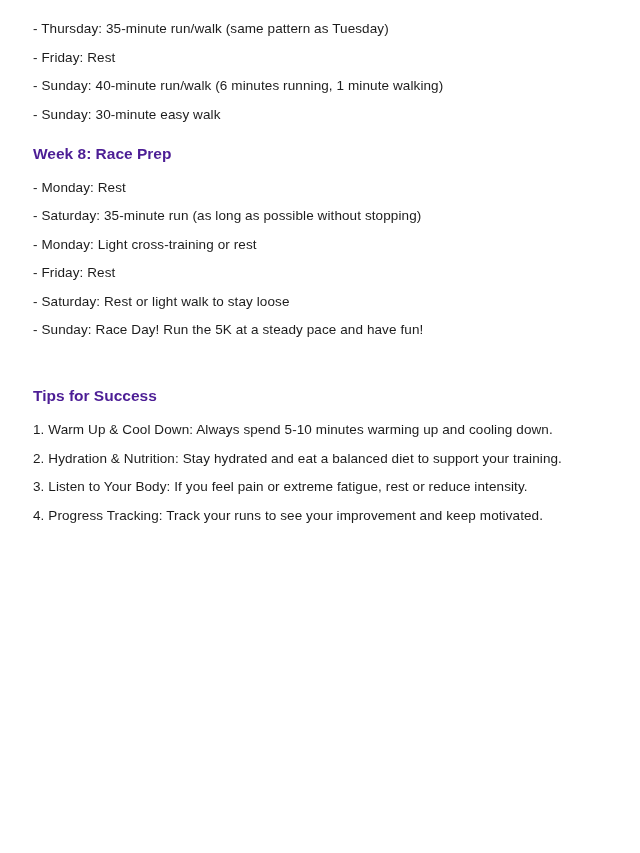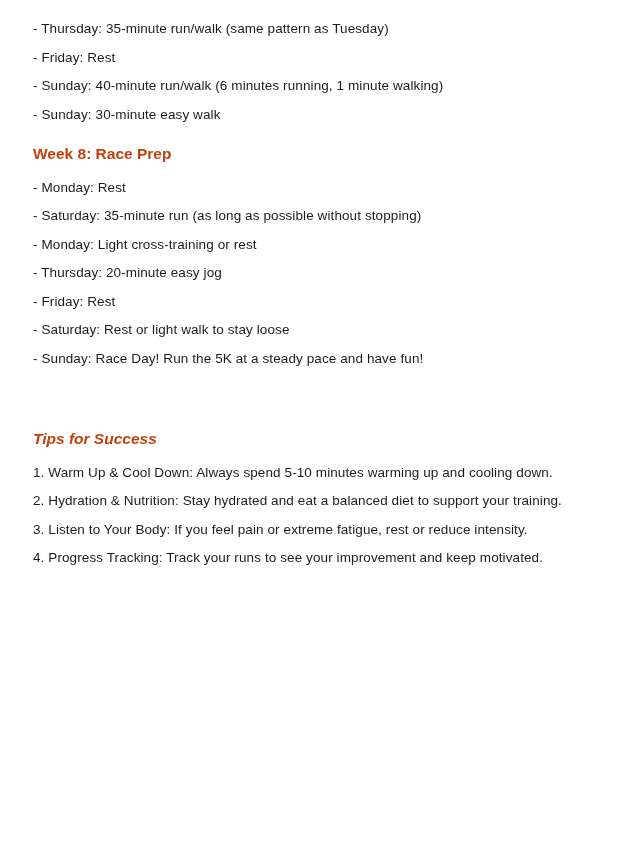--- a/index.html
+++ b/index.html
@@ -23,42 +23,40 @@
     font-size: 13.5px;
     line-height: 16px;
     letter-spacing: 0.1px;
     white-space: nowrap;
   }
   .heading {
     font-size: 15.5px;
     line-height: 18px;
     font-weight: bold;
     margin: 22px 0 17px 0;
-    color: #c2410c;
+    color: #4c1d95;
   }
   .heading.tips {
-    margin-top: 63px;
-    font-style: italic;
+    margin-top: 49px;
   }
 </style>
 </head>
 <body>
 
 <div class="page">
 
   <p class="para">- Thursday: 35-minute run/walk (same pattern as Tuesday)</p>
   <p class="para">- Friday: Rest</p>
   <p class="para">- Sunday: 40-minute run/walk (6 minutes running, 1 minute walking)</p>
   <p class="para">- Sunday: 30-minute easy walk</p>
 
   <h2 class="heading">Week 8: Race Prep</h2>
   <p class="para">- Monday: Rest</p>
   <p class="para">- Saturday: 35-minute run (as long as possible without stopping)</p>
   <p class="para">- Monday: Light cross-training or rest</p>
-  <p class="para">- Thursday: 20-minute easy jog</p>
   <p class="para">- Friday: Rest</p>
   <p class="para">- Saturday: Rest or light walk to stay loose</p>
   <p class="para">- Sunday: Race Day! Run the 5K at a steady pace and have fun!</p>
 
   <h2 class="heading tips">Tips for Success</h2>
   <p class="para">1. Warm Up &amp; Cool Down: Always spend 5-10 minutes warming up and cooling down.</p>
   <p class="para">2. Hydration &amp; Nutrition: Stay hydrated and eat a balanced diet to support your training.</p>
   <p class="para">3. Listen to Your Body: If you feel pain or extreme fatigue, rest or reduce intensity.</p>
   <p class="para">4. Progress Tracking: Track your runs to see your improvement and keep motivated.</p>
 

